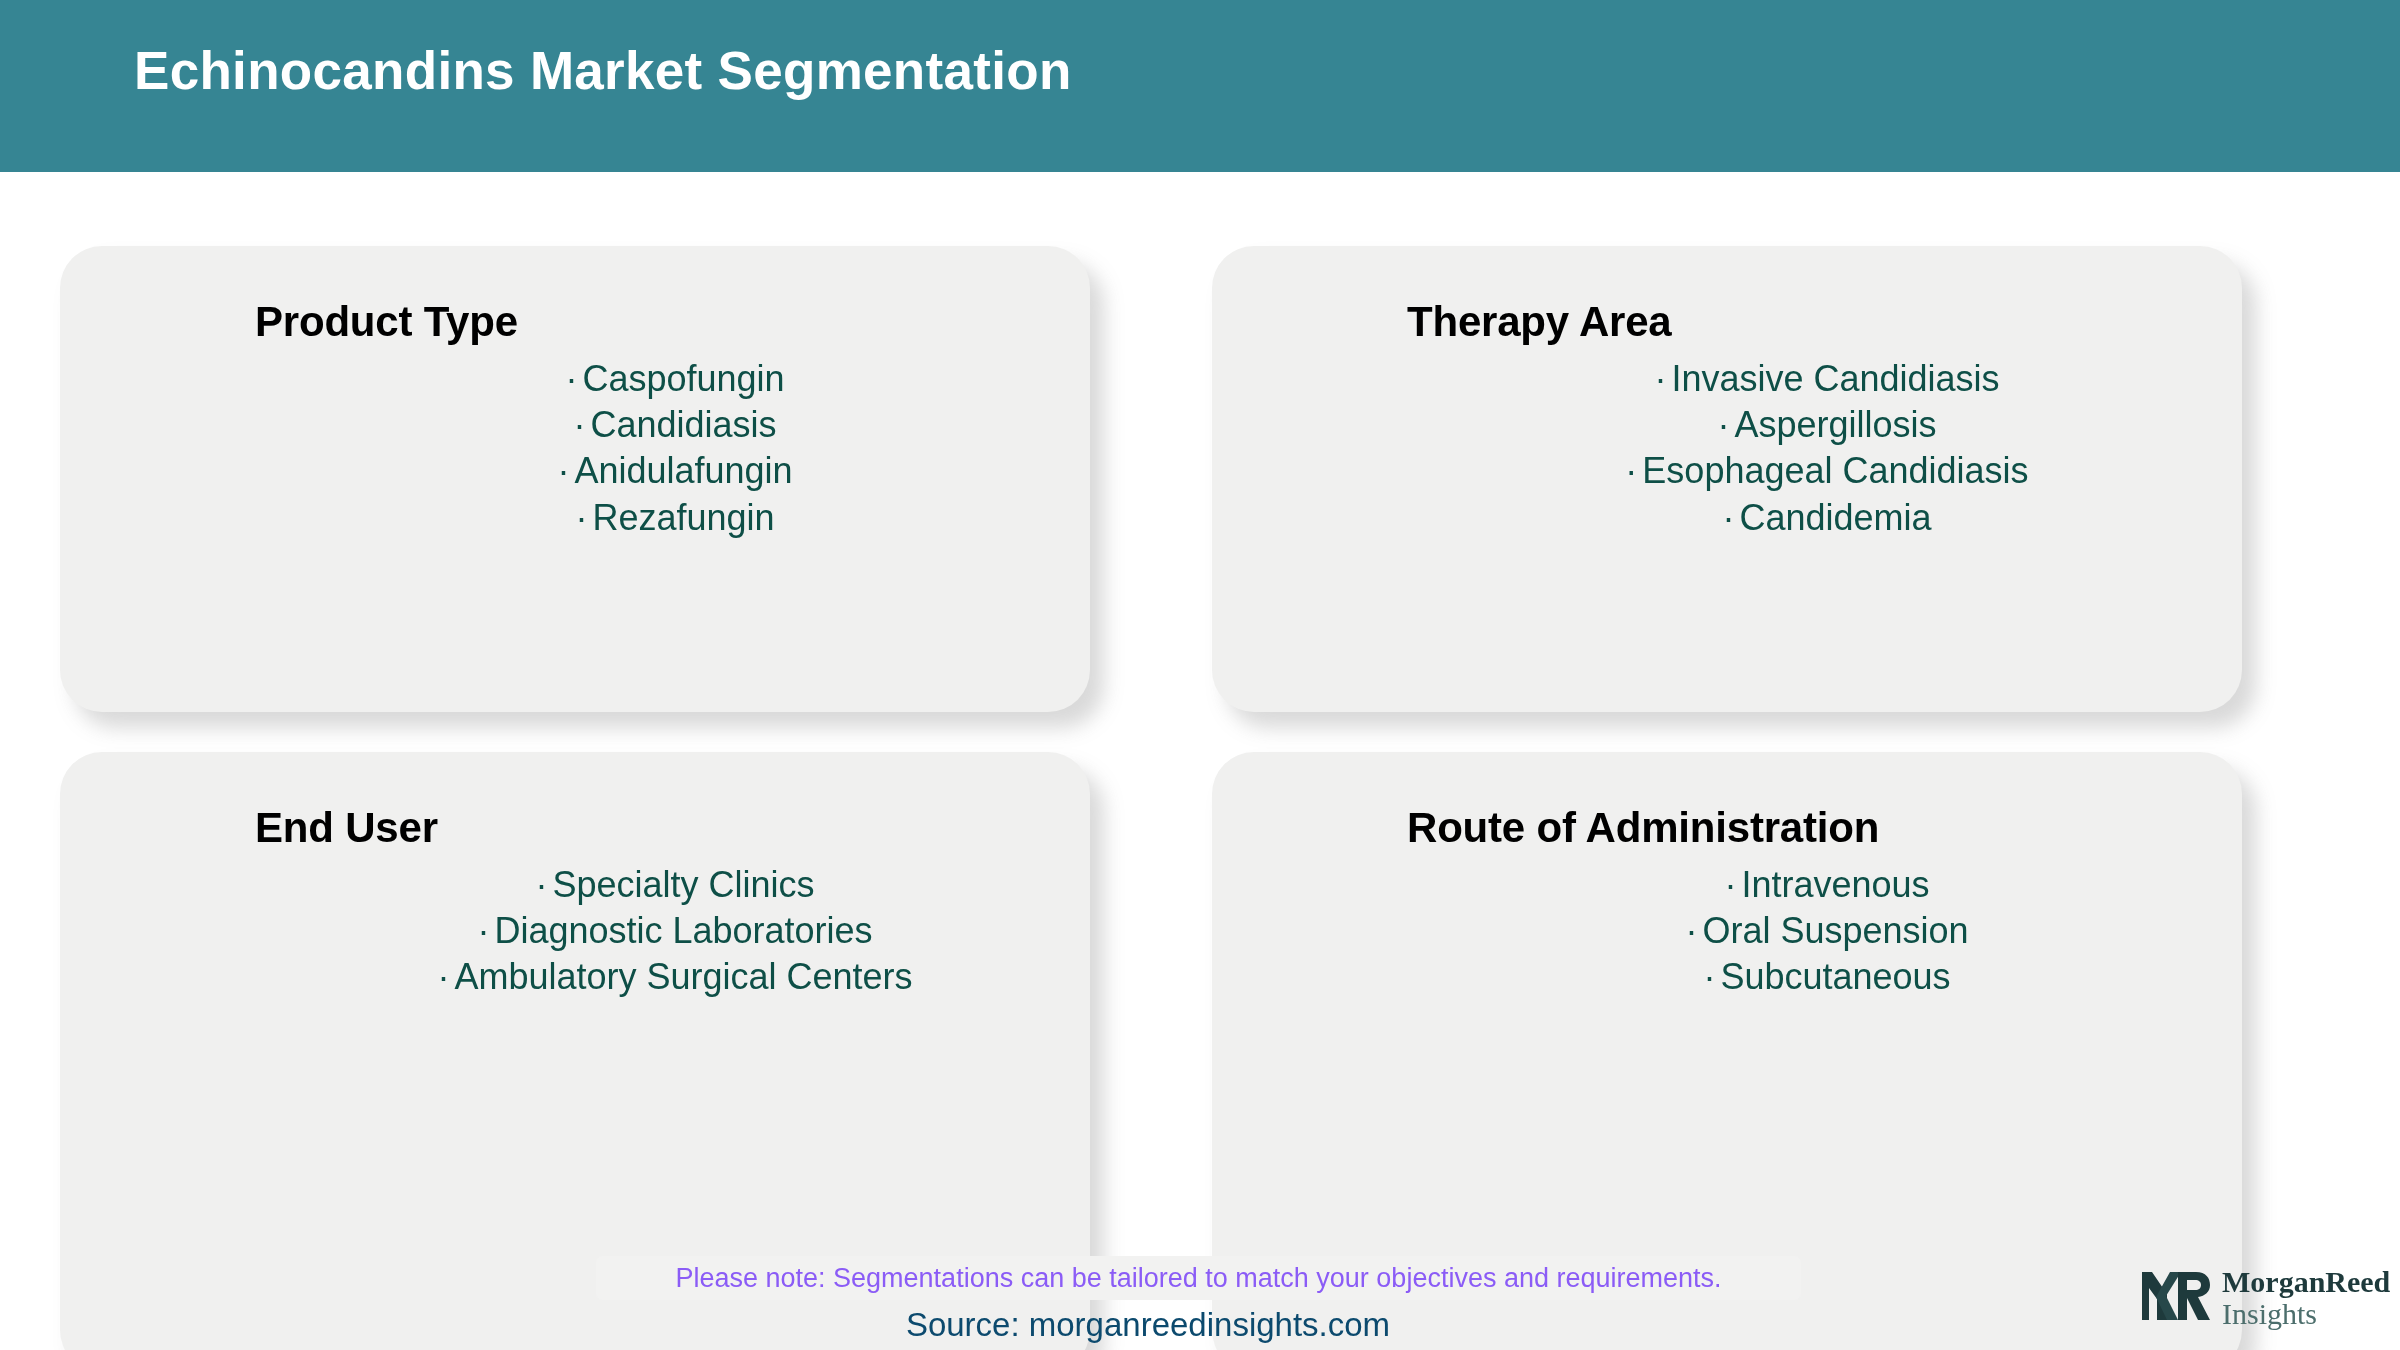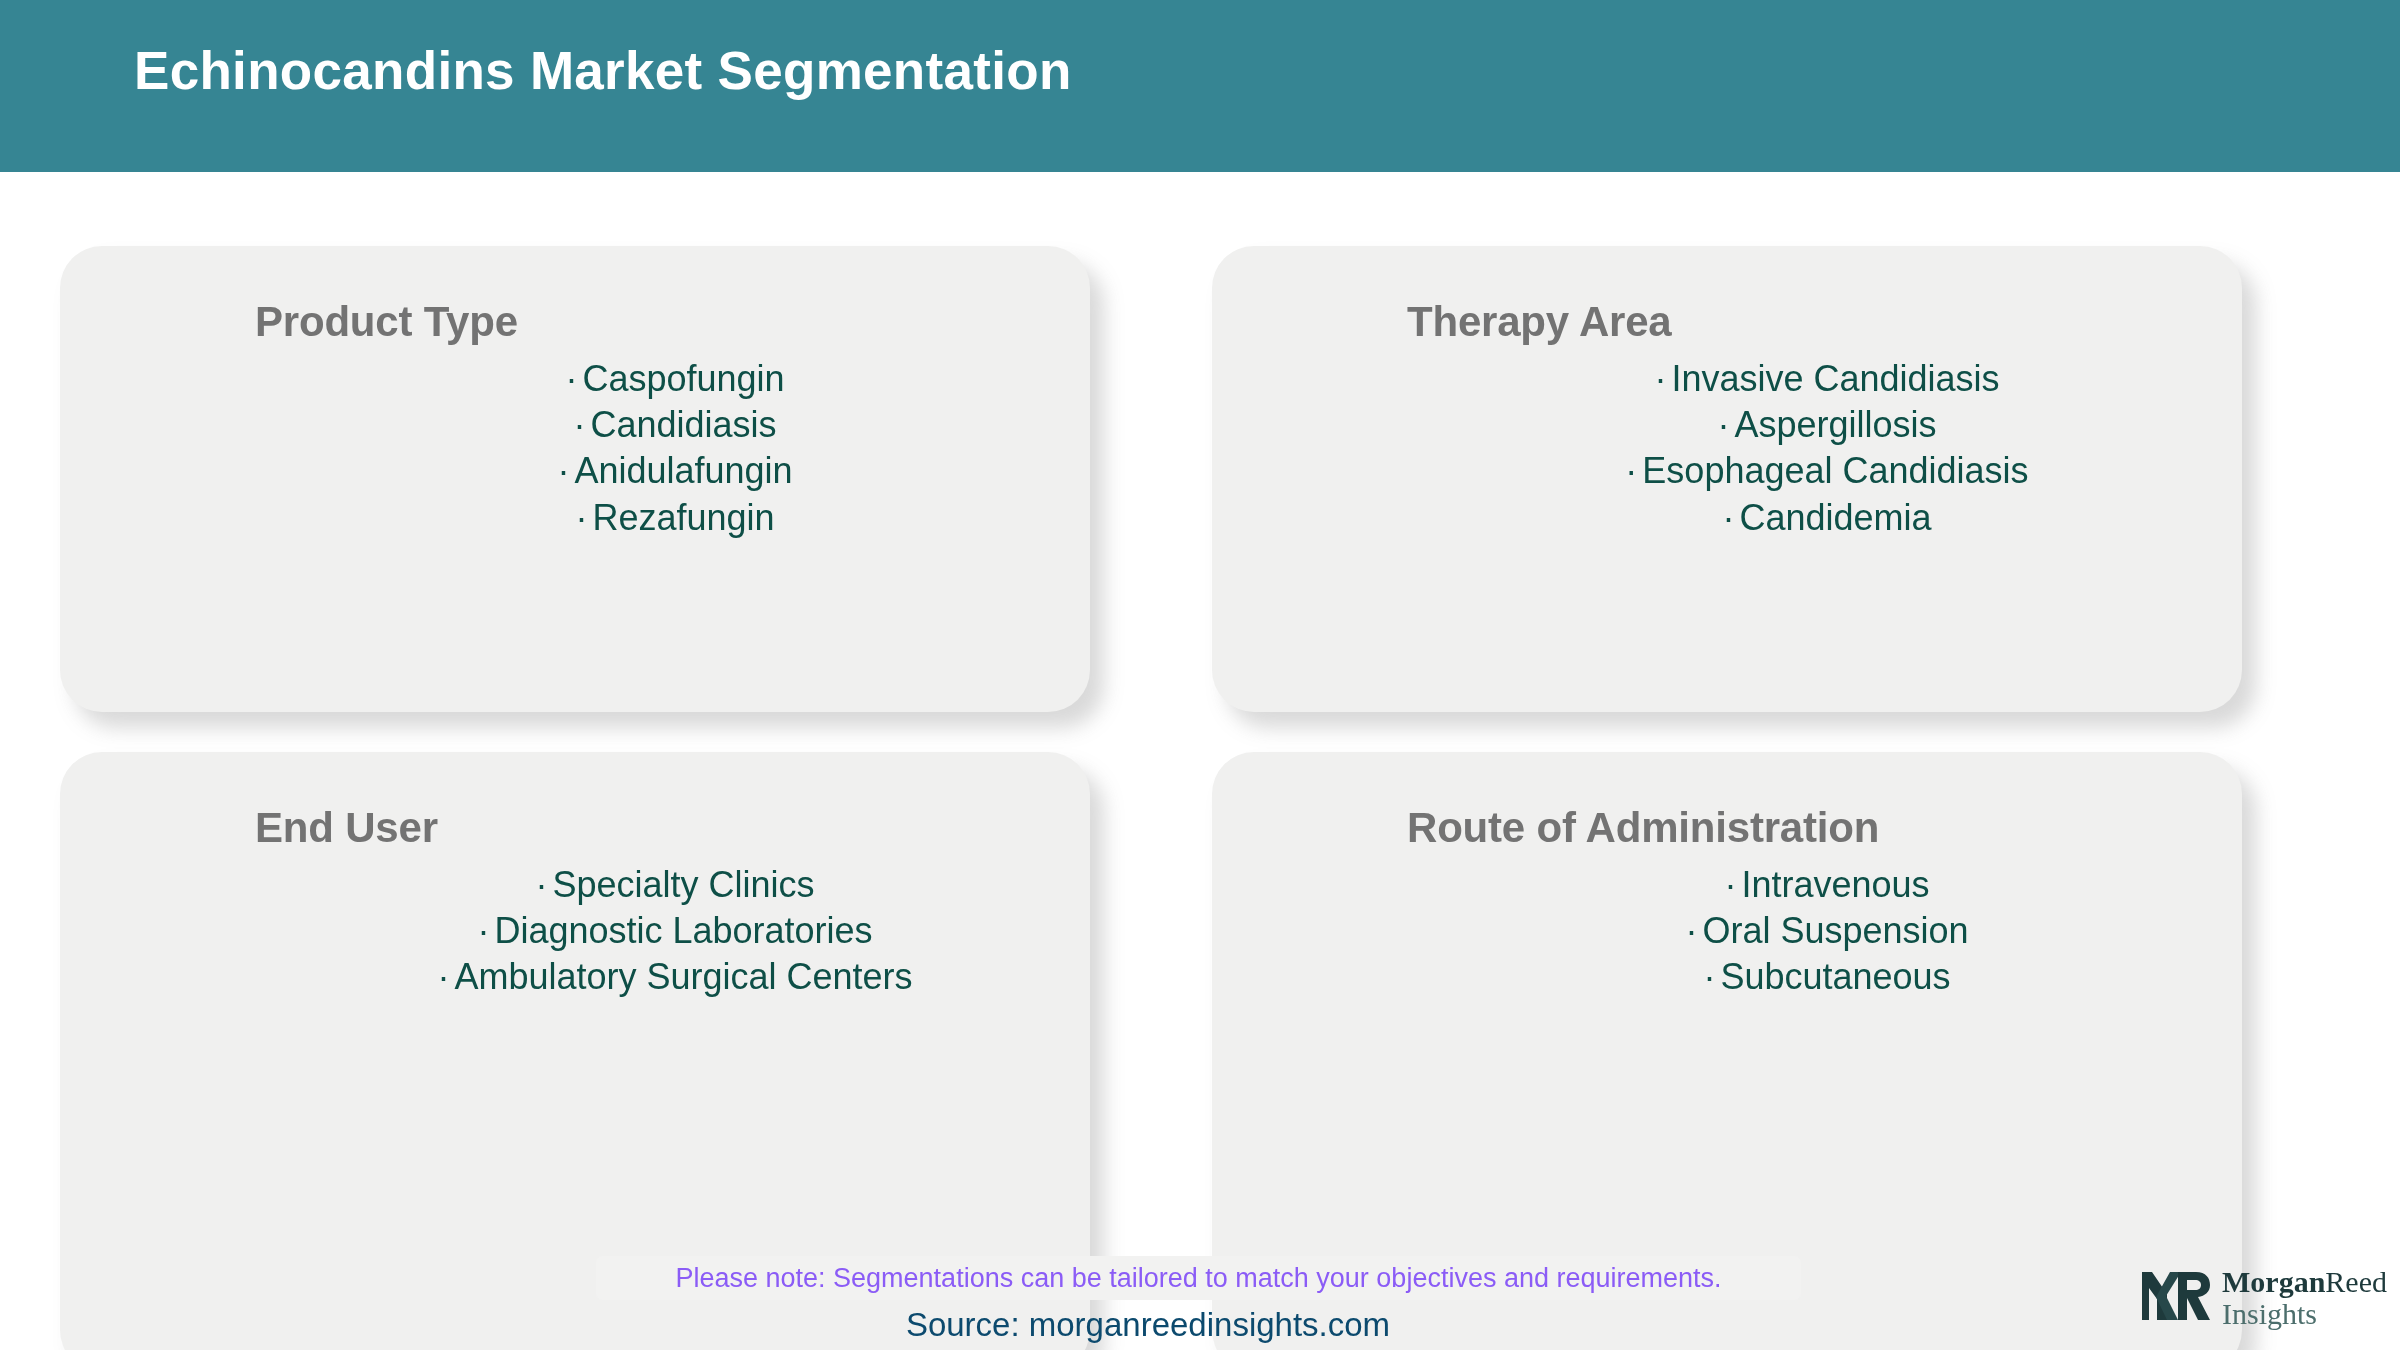--- a/index.html
+++ b/index.html
@@ -53,21 +53,21 @@
     padding: 52px 0 0 195px;
   }
   .card.c0 { left: 60px;   top: 74px;  width: 1030px; height: 466px; }
   .card.c1 { left: 1212px; top: 74px;  width: 1030px; height: 466px; }
   .card.c2 { left: 60px;   top: 580px; width: 1030px; height: 620px; }
   .card.c3 { left: 1212px; top: 580px; width: 1030px; height: 620px; }
 
   .card-title {
     font-size: 42px;
     font-weight: bold;
-    color: #737373;
+    color: #000000;
     margin: 0 0 10px 0;
     letter-spacing: -0.2px;
     line-height: 1.15;
     white-space: nowrap;
   }
   .card-list {
     list-style: none;
     margin: 0;
     padding: 0;
   }
@@ -126,21 +126,21 @@
   .logo-mark { position: absolute; left: 0; top: 2px; width: 72px; height: 52px; }
   .logo-words { position: absolute; left: 82px; top: -2px; }
   .logo-line1 {
     font-family: "Liberation Serif", serif;
     font-size: 30px;
     color: #1E3A3C;
     line-height: 1.06;
     white-space: nowrap;
   }
   .logo-line1 b { font-weight: bold; }
-  .logo-line1 span.reed { font-weight: normal; margin-top: 19px; }
+  .logo-line1 span.reed { font-weight: bold; margin-top: 19px; }
   .logo-line2 {
     font-family: "Liberation Serif", serif;
     font-size: 30px;
     color: #4C6E6C;
     line-height: 1.06;
     white-space: nowrap;
   }
 </style>
 </head>
 <body>

